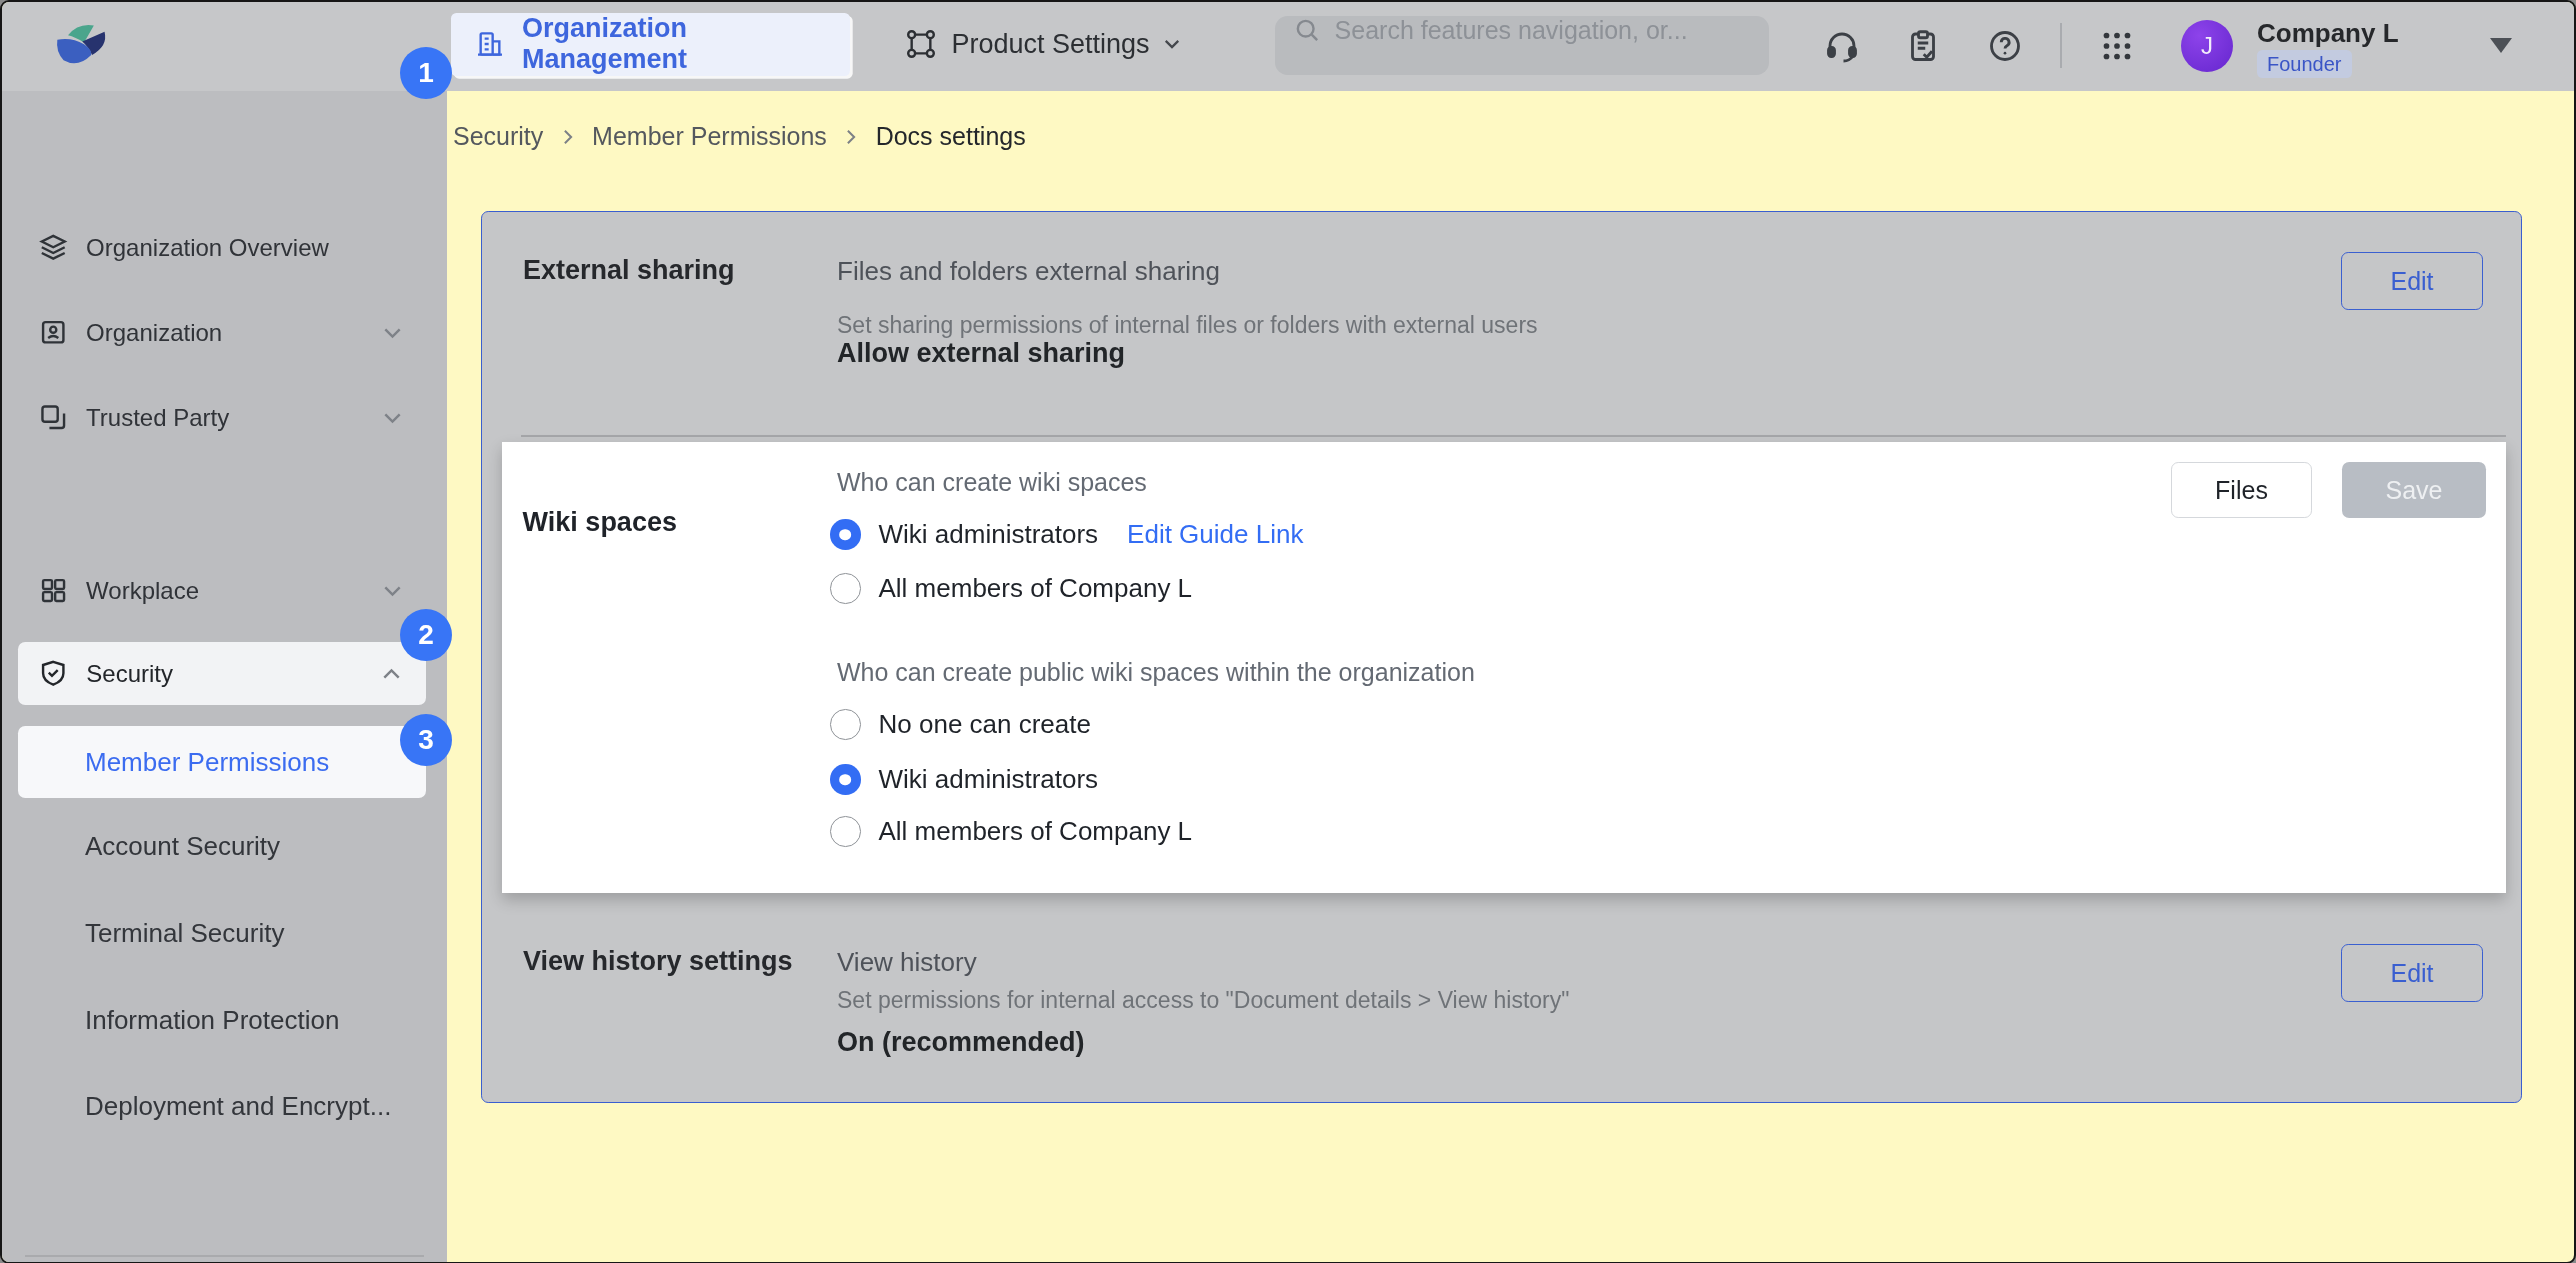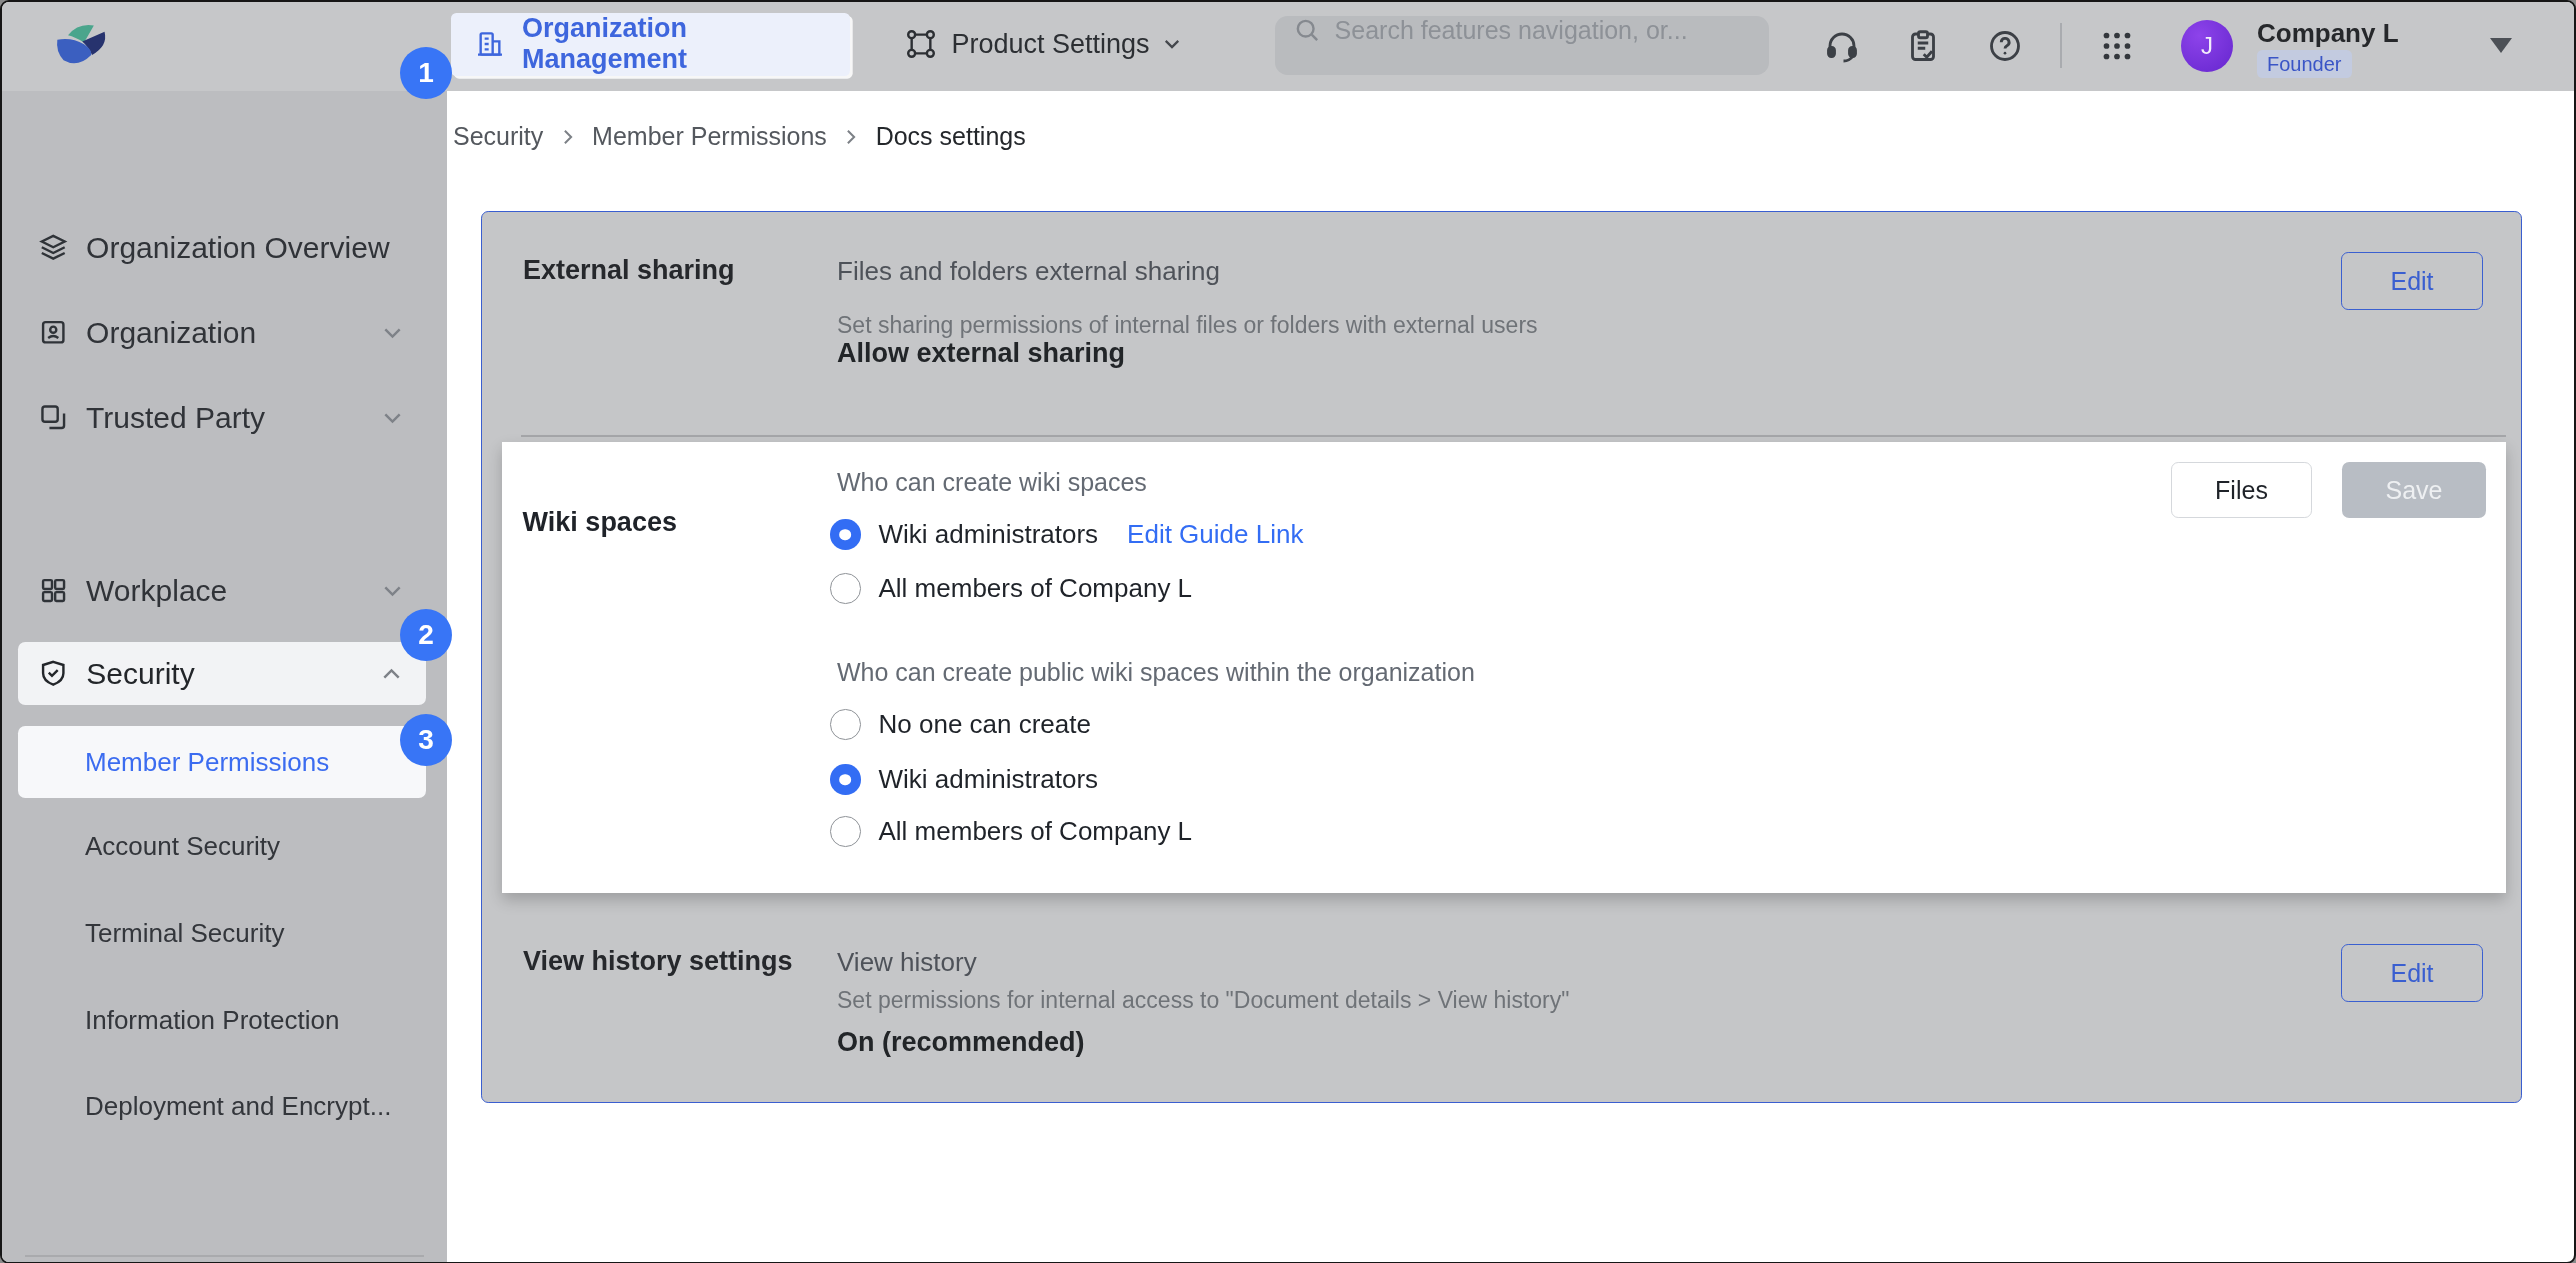--- a/index.html
+++ b/index.html
@@ -1,18 +1,18 @@
 <!DOCTYPE html>
 <html style="font-size:14.4px"><head>
 <meta charset="utf-8">
 <style>
   * { margin:0; padding:0; box-sizing:border-box; }
   html,body { background:#8a8a8a; }
   body { font-family:"Liberation Sans","DejaVu Sans",sans-serif; }
-  .screen{ position:relative; width:2576px; height:1264px; background:#ffffff;
+  .screen{ position:relative; width:2576px; height:1264px; background:#fef9c3;
            border:2.7px solid #161616; border-radius:9px; overflow:hidden; }
   .abs{ position:absolute; }
 
   
   .topbar{ left:0; top:0; width:100%; height:89px; background:#c6c7c9; }
   .org-tab{ left:449px; top:10.8px; width:399px; height:63px; background:#ecf0fb;
             border-radius:5.4px; display:flex; align-items:center; padding-left:23px;
             box-shadow:2.7px 2.7px 0 rgba(255,255,255,0.85); cursor:pointer; }
   .org-tab .lbl{ color:#3e66dd; font-size:27px; font-weight:600; margin-left:16px; }
   .prod{ left:903px; top:12.6px; height:59px; display:flex; align-items:center; cursor:pointer; }
@@ -33,21 +33,21 @@
 
   
   .note-badge{ width:52px; height:52px; border-radius:50%; background:#3875f6; color:#fff;
                font-size:28px; font-weight:600; display:flex; align-items:center; justify-content:center;
                z-index:40; }
 
   
   .sidebar{ left:0; top:89px; width:445px; height:1172px; background:#bcbdc0; }
   .nav-row{ position:absolute; left:23px; width:402px; height:63px; display:flex; align-items:center; cursor:pointer; }
   .nav-row .ic{ width:30.5px; height:30.5px; margin-left:12.6px; flex:0 0 auto; }
-  .nav-row .lbl{ font-size:30px; color:#303338; margin-left:18px; white-space:nowrap; }
+  .nav-row .lbl{ font-size:24px; color:#303338; margin-left:18px; white-space:nowrap; }
   .nav-chev{ position:absolute; right:23px; top:50%; transform:translateY(-50%); }
   .row-security{ left:16px; width:408px; height:63px; background:#f2f3f5; border-radius:7.2px; padding-left:7.2px; }
   .row-security .lbl{ color:#23262a; }
   .sub-row{ position:absolute; left:23px; width:402px; height:63px; display:flex; align-items:center; cursor:pointer; }
   .sub-row .lbl{ font-size:26px; color:#33363b; margin-left:60px; white-space:nowrap; }
   .row-member{ left:16px; width:408px; height:72px; background:#f7f8fa; border-radius:7.2px; }
   .row-member .lbl{ color:#3b6cf0; font-weight:500; margin-left:67px; }
   .side-div{ left:23px; top:1164px; width:399px; height:1.8px; background:#a9aaad; }
 
   

